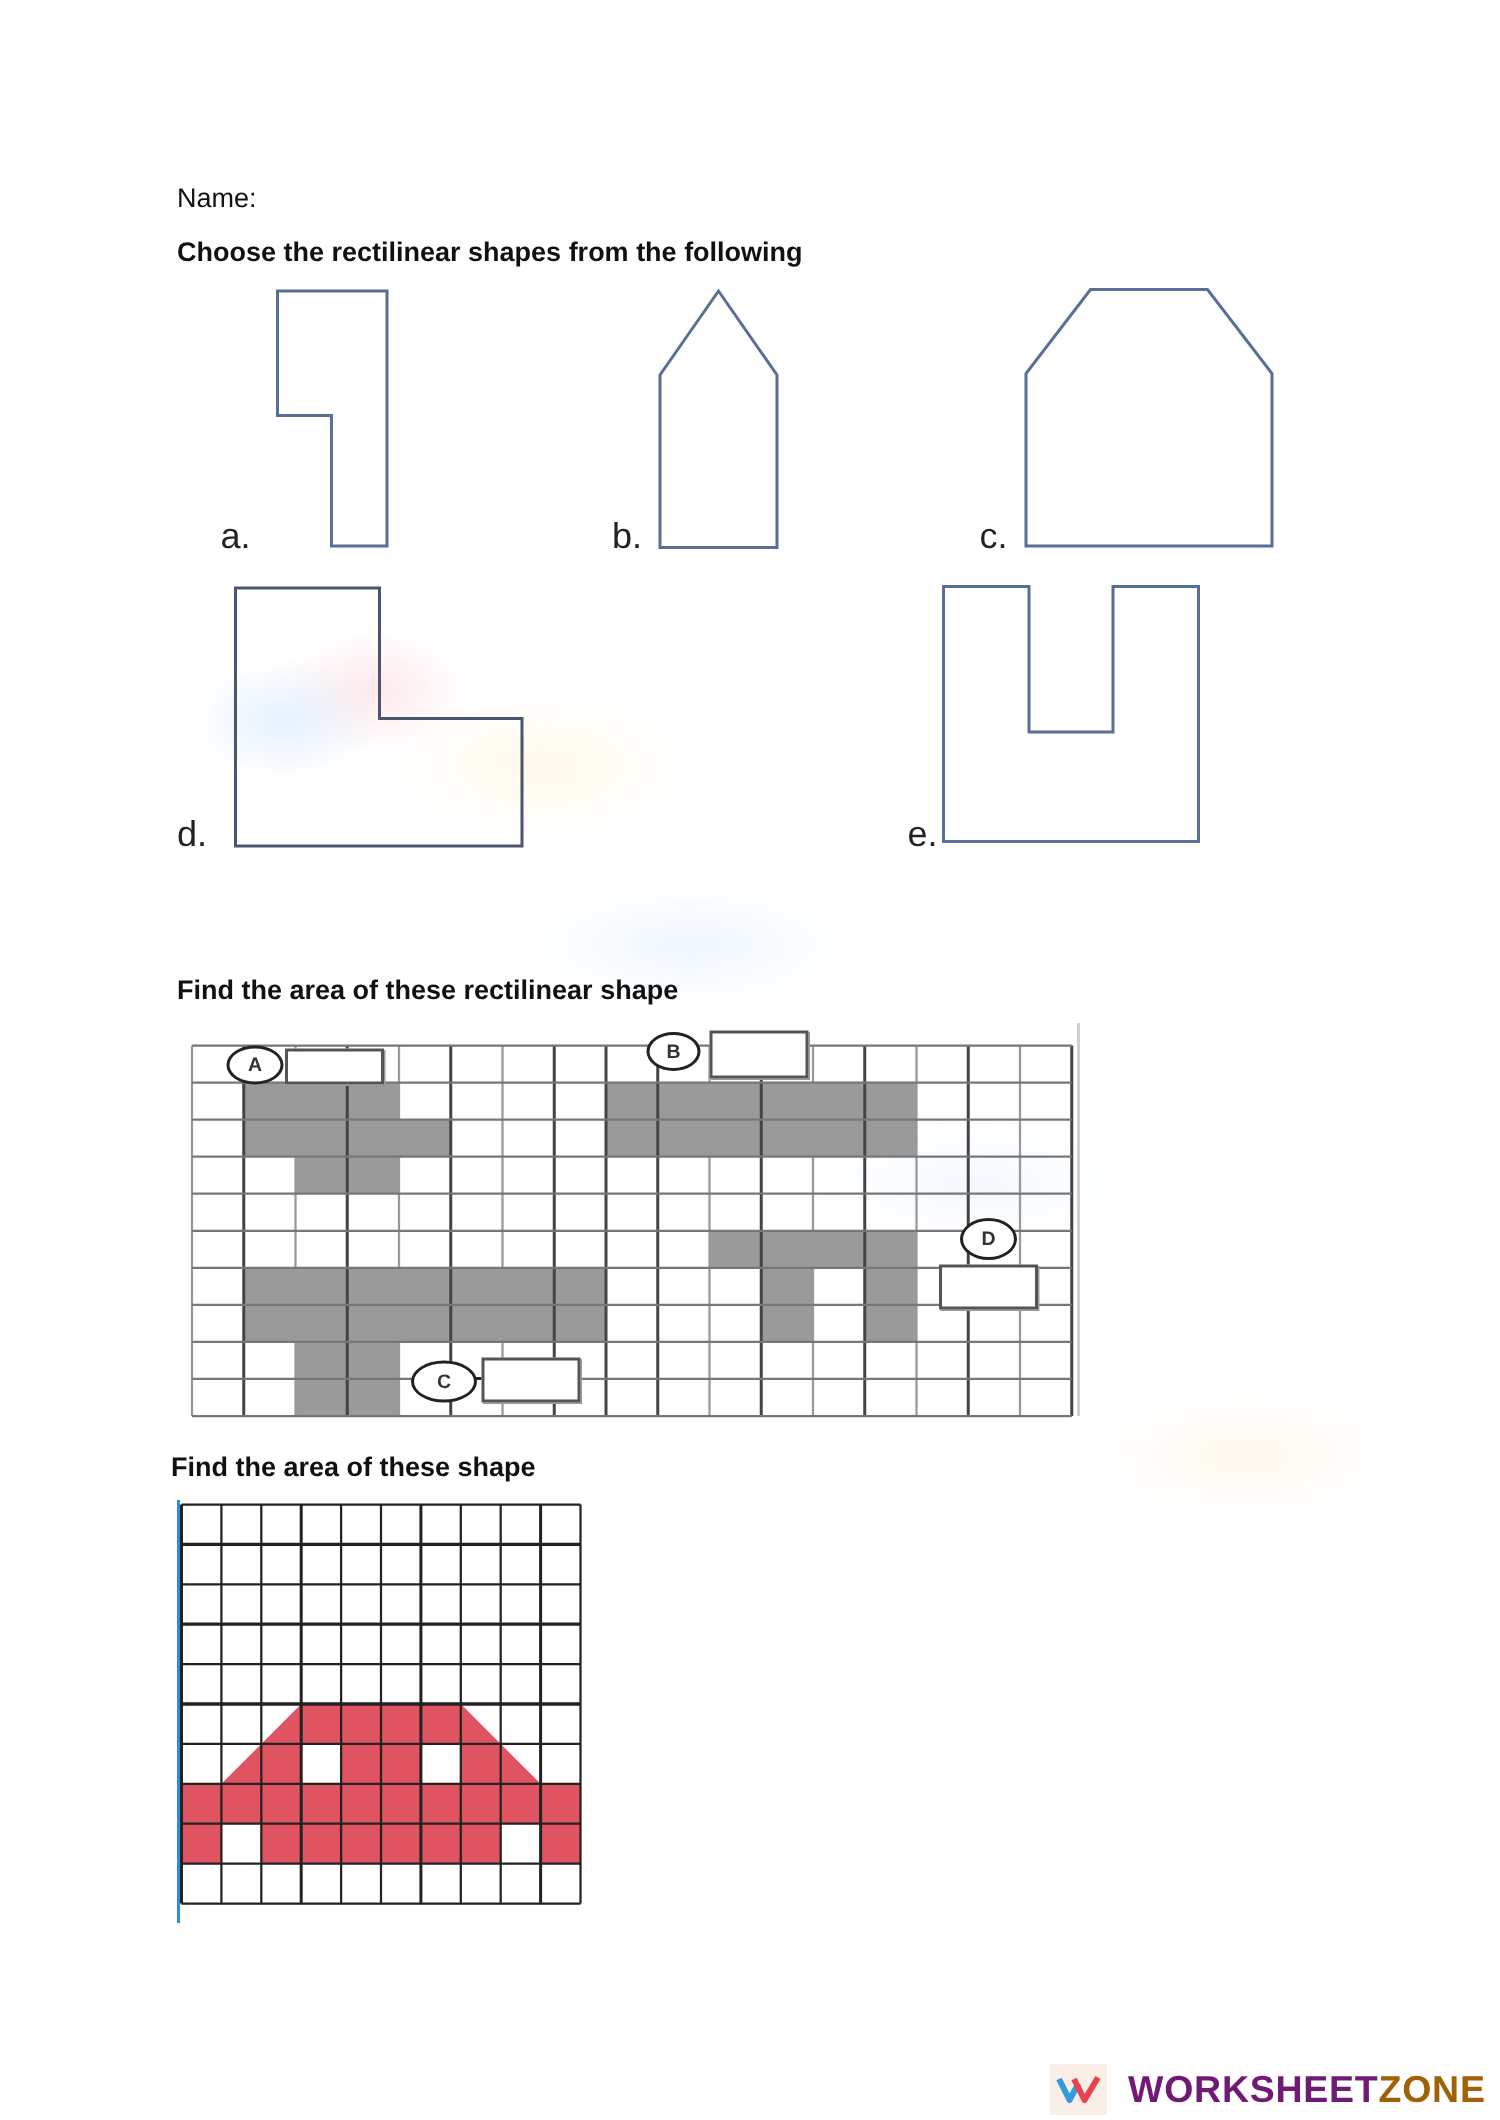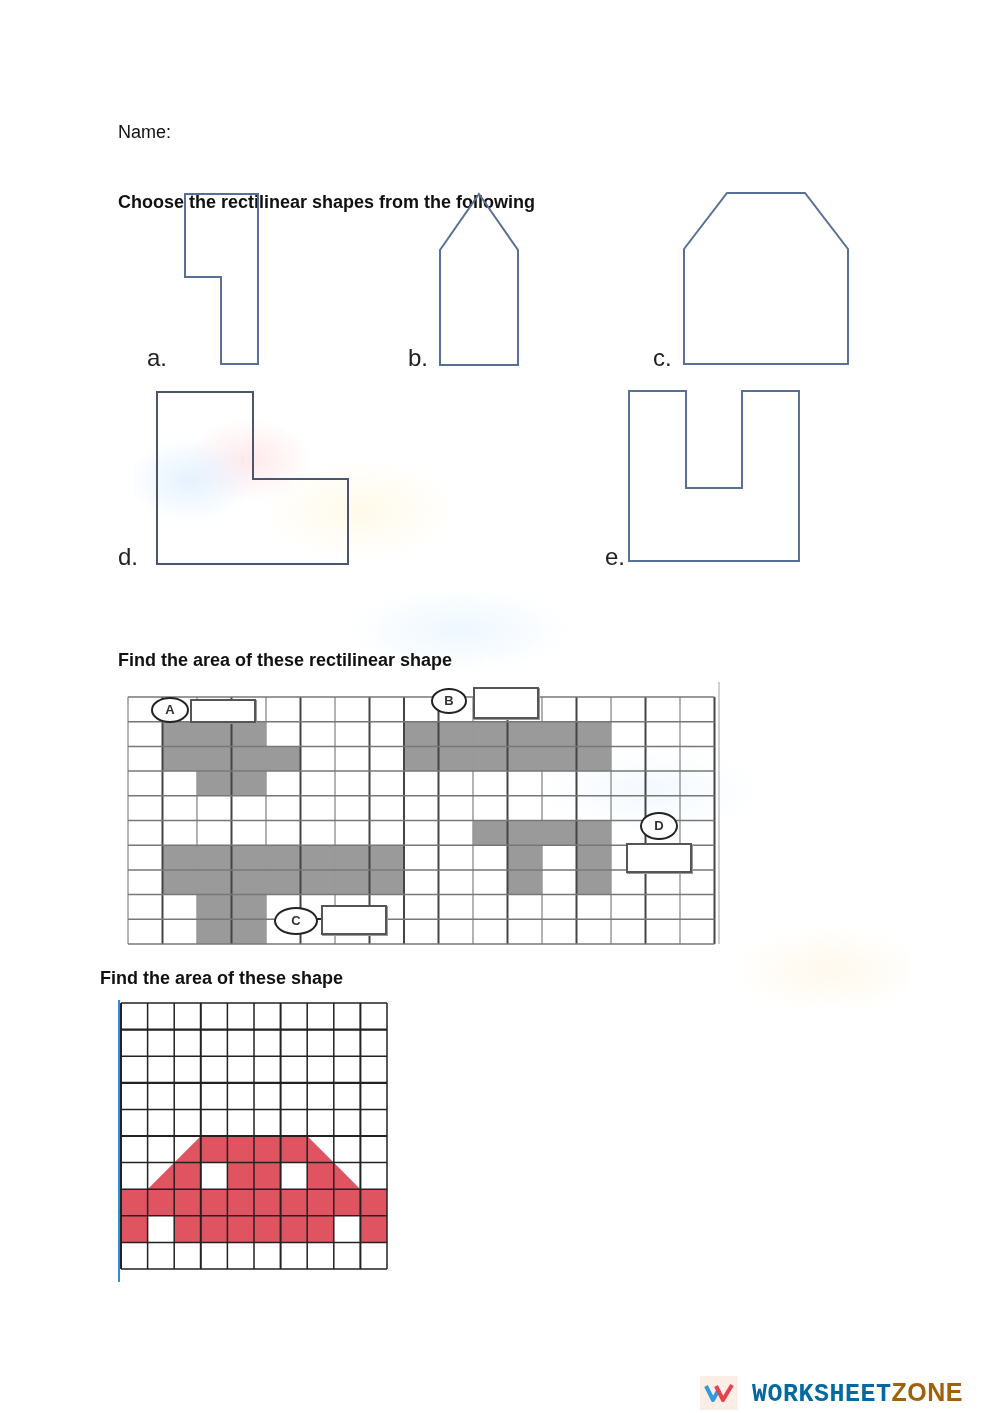--- a/index.html
+++ b/index.html
@@ -34,30 +34,30 @@
     background: #fff; font-weight: bold; font-size: 13px; text-align: center;
     color: #333;
   }
   .logo {
     position: absolute; left: 700px; top: 1376px; display: flex; align-items: center; gap: 14px;
   }
   .logo-mark {
     width: 38px; height: 34px; background: #fbeee6; display: flex; align-items: center; justify-content: center;
   }
   .logo-text { font-size: 25px; font-weight: bold; letter-spacing: 0.5px; }
-  .logo-text .w1 { color: #0369a1; font-family: Liberation Mono, monospace; }
+  .logo-text .w1 { color: #701a75; }
   .logo-text .w2 { color: #a16207; }
 </style>
 </head>
 <body>
 
 <div class="watermark"></div>
 
 <div class="abs txt" style="left:118px; top:122px;">Name:</div>
-<div class="abs txt bold" style="left:118px; top:158px;margin-top:34px;">Choose the rectilinear shapes from the following</div>
+<div class="abs txt bold" style="left:118px; top:158px;">Choose the rectilinear shapes from the following</div>
 
 <div>
   <div class="abs label" style="left:147px; top:344px;">a.</div>
   <svg width="1000" height="600" style="left:0; top:0;">
     <polygon points="185,194 258,194 258,364 221,364 221,277 185,277" fill="none" stroke="#5a6f96" stroke-width="2"></polygon>
   </svg>
 
   <div class="abs label" style="left:408px; top:344px;">b.</div>
   <svg width="1000" height="600" style="left:0; top:0;">
     <polygon points="479,194 518,250 518,365 440,365 440,250" fill="none" stroke="#5a6f96" stroke-width="2"></polygon>
@@ -167,21 +167,21 @@
 <div class="tag" style="left:431px; top:688px; width:32px; height:22px; line-height:22px;">B</div>
 <div class="answer-box" style="left:473px; top:687px; width:62px; height:28px;"></div>
 
 <div class="tag" style="left:274px; top:907px; width:40px; height:24px; line-height:24px;">C</div>
 <div class="abs" style="left:316px; top:918px; width:6px; height:2px; background:#222;"></div>
 <div class="answer-box" style="left:321px; top:905px; width:62px; height:26px;"></div>
 
 <div class="tag" style="left:640px; top:812px; width:34px; height:24px; line-height:24px;">D</div>
 <div class="answer-box" style="left:626px; top:843px; width:62px; height:26px;"></div>
 
-<div class="abs txt bold" style="left:100px; top:968px;">Find the area of these shape</div>
+<div class="abs txt bold" style="left:114px; top:968px;">Find the area of these shape</div>
 <div class="abs" style="left:118px; top:1000px; width:2px; height:282px; background:#2b8fd6;"></div>
 <svg id="grid3" width="280" height="280" style="left:121px; top:1003px;">
     <rect x="0" y="186.20000000000002" width="26.6" height="26.6" fill="#e05461"></rect>
     <rect x="26.6" y="186.20000000000002" width="26.6" height="26.6" fill="#e05461"></rect>
     <rect x="53.2" y="186.20000000000002" width="26.6" height="26.6" fill="#e05461"></rect>
     <rect x="79.80000000000001" y="186.20000000000002" width="26.6" height="26.6" fill="#e05461"></rect>
     <rect x="106.4" y="186.20000000000002" width="26.6" height="26.6" fill="#e05461"></rect>
     <rect x="133" y="186.20000000000002" width="26.6" height="26.6" fill="#e05461"></rect>
     <rect x="159.60000000000002" y="186.20000000000002" width="26.6" height="26.6" fill="#e05461"></rect>
     <rect x="186.20000000000002" y="186.20000000000002" width="26.6" height="26.6" fill="#e05461"></rect>

